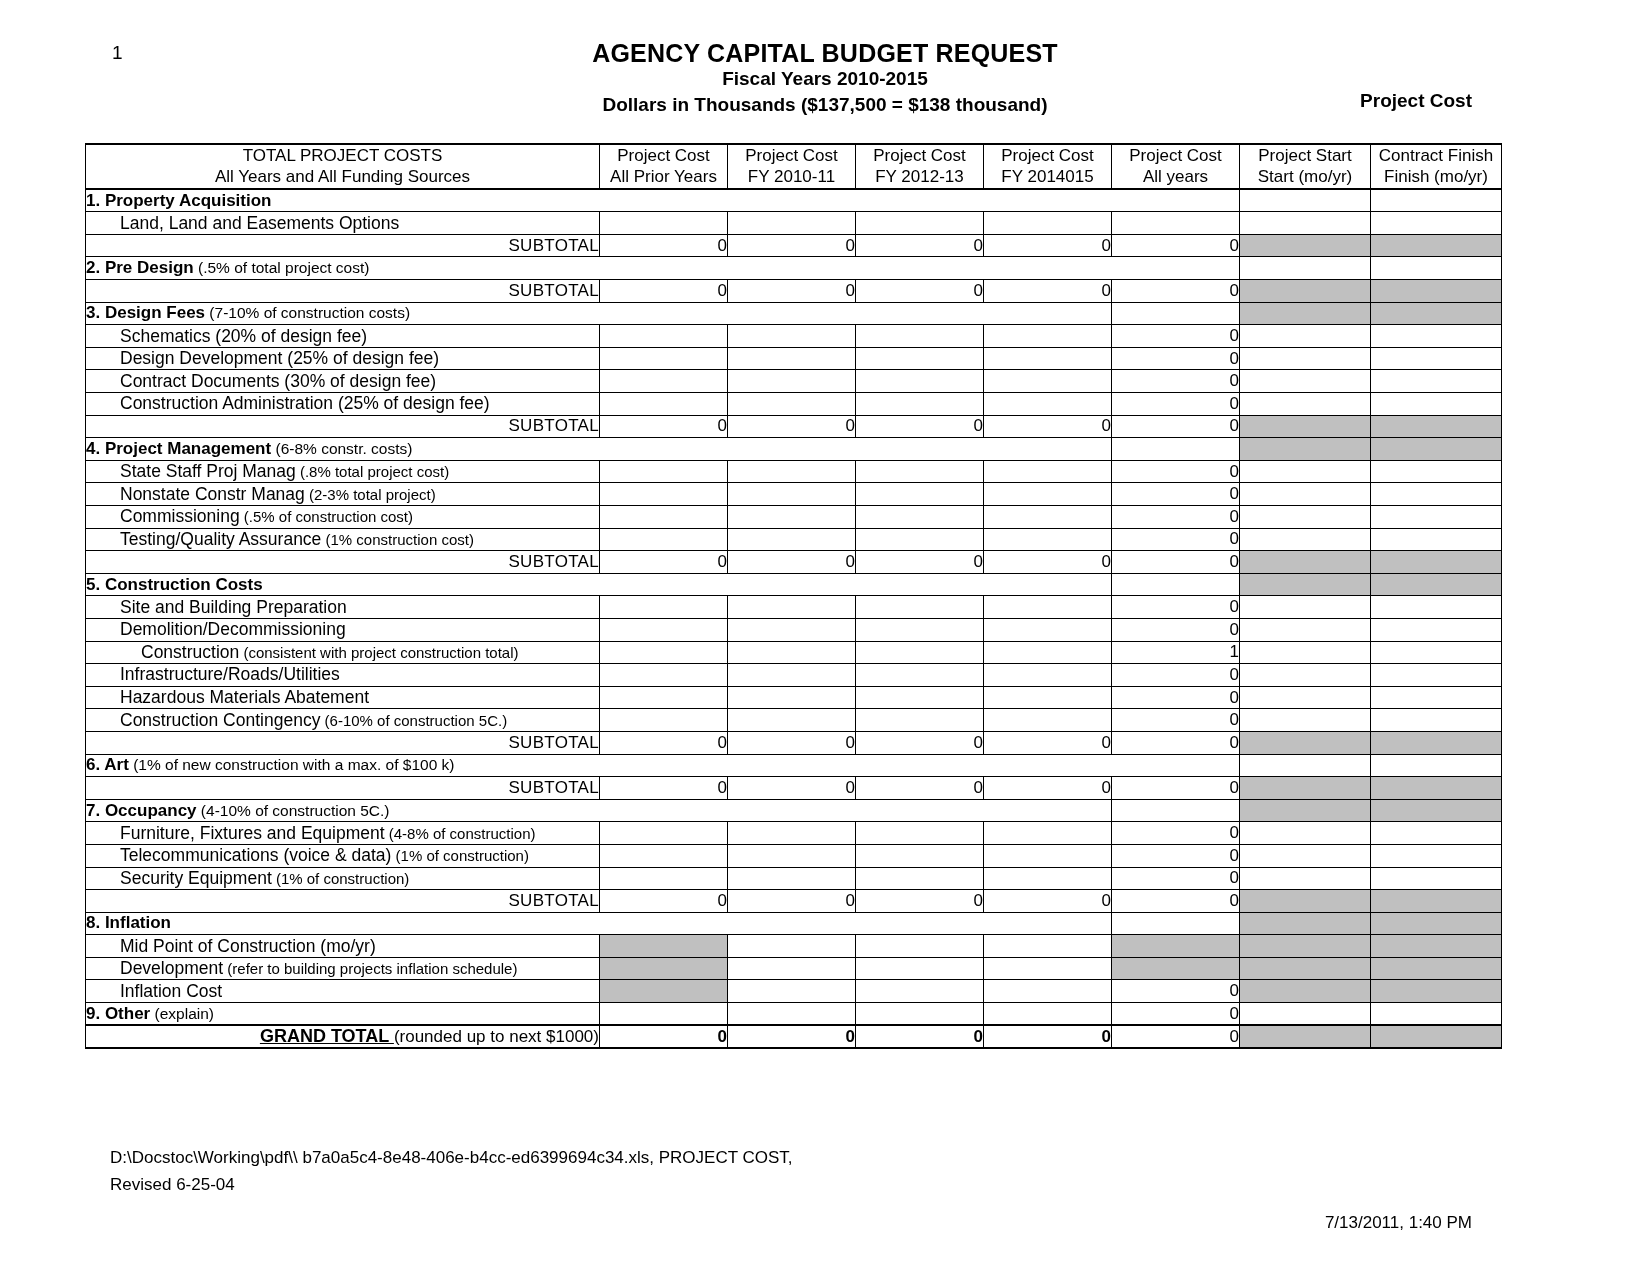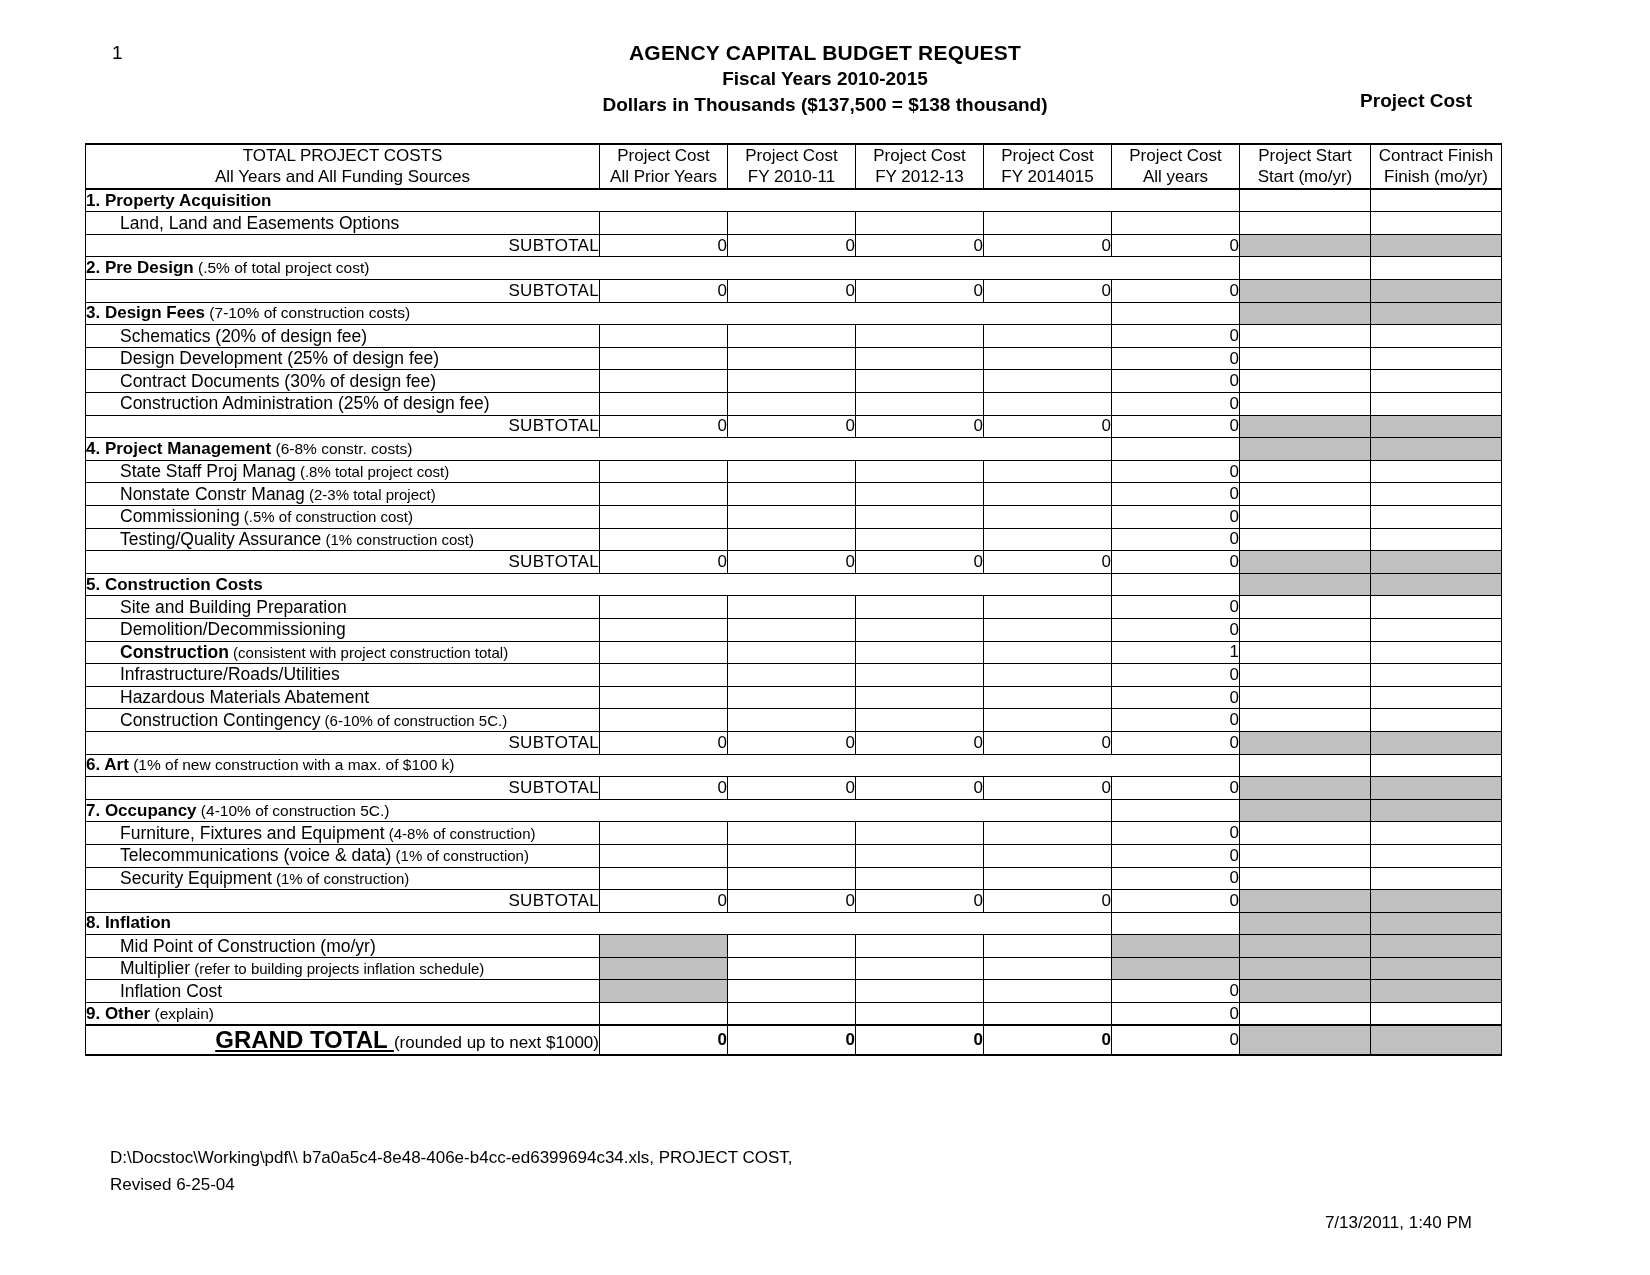--- a/index.html
+++ b/index.html
@@ -25,21 +25,21 @@
     font-family: "Liberation Sans", sans-serif;
   }
   .doc-header {
     position: absolute;
     left: 0;
     top: 40px;
     width: 1650px;
     text-align: center;
   }
   .doc-header .line1 {
-    font-size: 21px;
+    font-size: 25px;
     font-weight: bold;
     letter-spacing: 0.2px;
     line-height: 26px;
   }
   .doc-header .line2 {
     font-size: 19px;
     font-weight: bold;
     line-height: 26px;
   }
   .doc-header .line3 {
@@ -105,21 +105,21 @@
     text-align: left;
     padding-left: 6px;
     white-space: nowrap;
     overflow: hidden;
   }
   .desc.indent { padding-left: 34px; }
   .sec-title { font-weight: bold; font-size: 17px; }
   .sec-note  { font-weight: normal; font-size: 15.5px; }
   .item-main { font-size: 17.5px; }
   .item-note { font-size: 15px; }
-  .item-bold { font-weight: bold; font-size: 17.5px; }
+  .item-bold { font-weight: normal; font-size: 17.5px; margin-left: 21px; }
 
   .subtotal-label {
     text-align: right;
     padding-right: 5px;
     font-weight: bold;
     font-size: 18px;
     letter-spacing: 0.3px;
   }
   .num {
     text-align: right;
@@ -137,21 +137,21 @@
 
   .grandtotal-row td { height: 50px; }
   .grandtotal-label {
     text-align: right;
     padding-right: 5px;
     font-size: 18px;
   }
   .gt-main {
     font-weight: bold;
     text-decoration: underline;
-    font-size: 24px;
+    font-size: 18px;
     margin-top: 34px;
   }
   .gt-note { font-weight: normal; font-size: 17px; }
 
   .thick-bottom { border-bottom: 2.5px solid #000 !important; }
   .thick-top { border-top: 2.5px solid #000 !important; }
 
   
   .footer-left {
     position: absolute;
@@ -515,21 +515,21 @@
           <td class="desc indent"><span class="item-main">Mid Point of Construction (mo/yr)</span></td>
           <td class="num shaded"></td>
           <td class="num"></td>
           <td class="num"></td>
           <td class="num"></td>
           <td class="num shaded"></td>
           <td class="num shaded"></td>
           <td class="num shaded"></td>
         </tr>
         <tr>
-          <td class="desc indent"><span class="item-main">Multiplier</span><span class="item-note"> (refer to building projects inflation schedule)</span></td>
+          <td class="desc indent"><span class="item-main">Development</span><span class="item-note"> (refer to building projects inflation schedule)</span></td>
           <td class="num shaded"></td>
           <td class="num"></td>
           <td class="num"></td>
           <td class="num"></td>
           <td class="num shaded"></td>
           <td class="num shaded"></td>
           <td class="num shaded"></td>
         </tr>
         <tr>
           <td class="desc indent"><span class="item-main">Inflation Cost</span></td>

